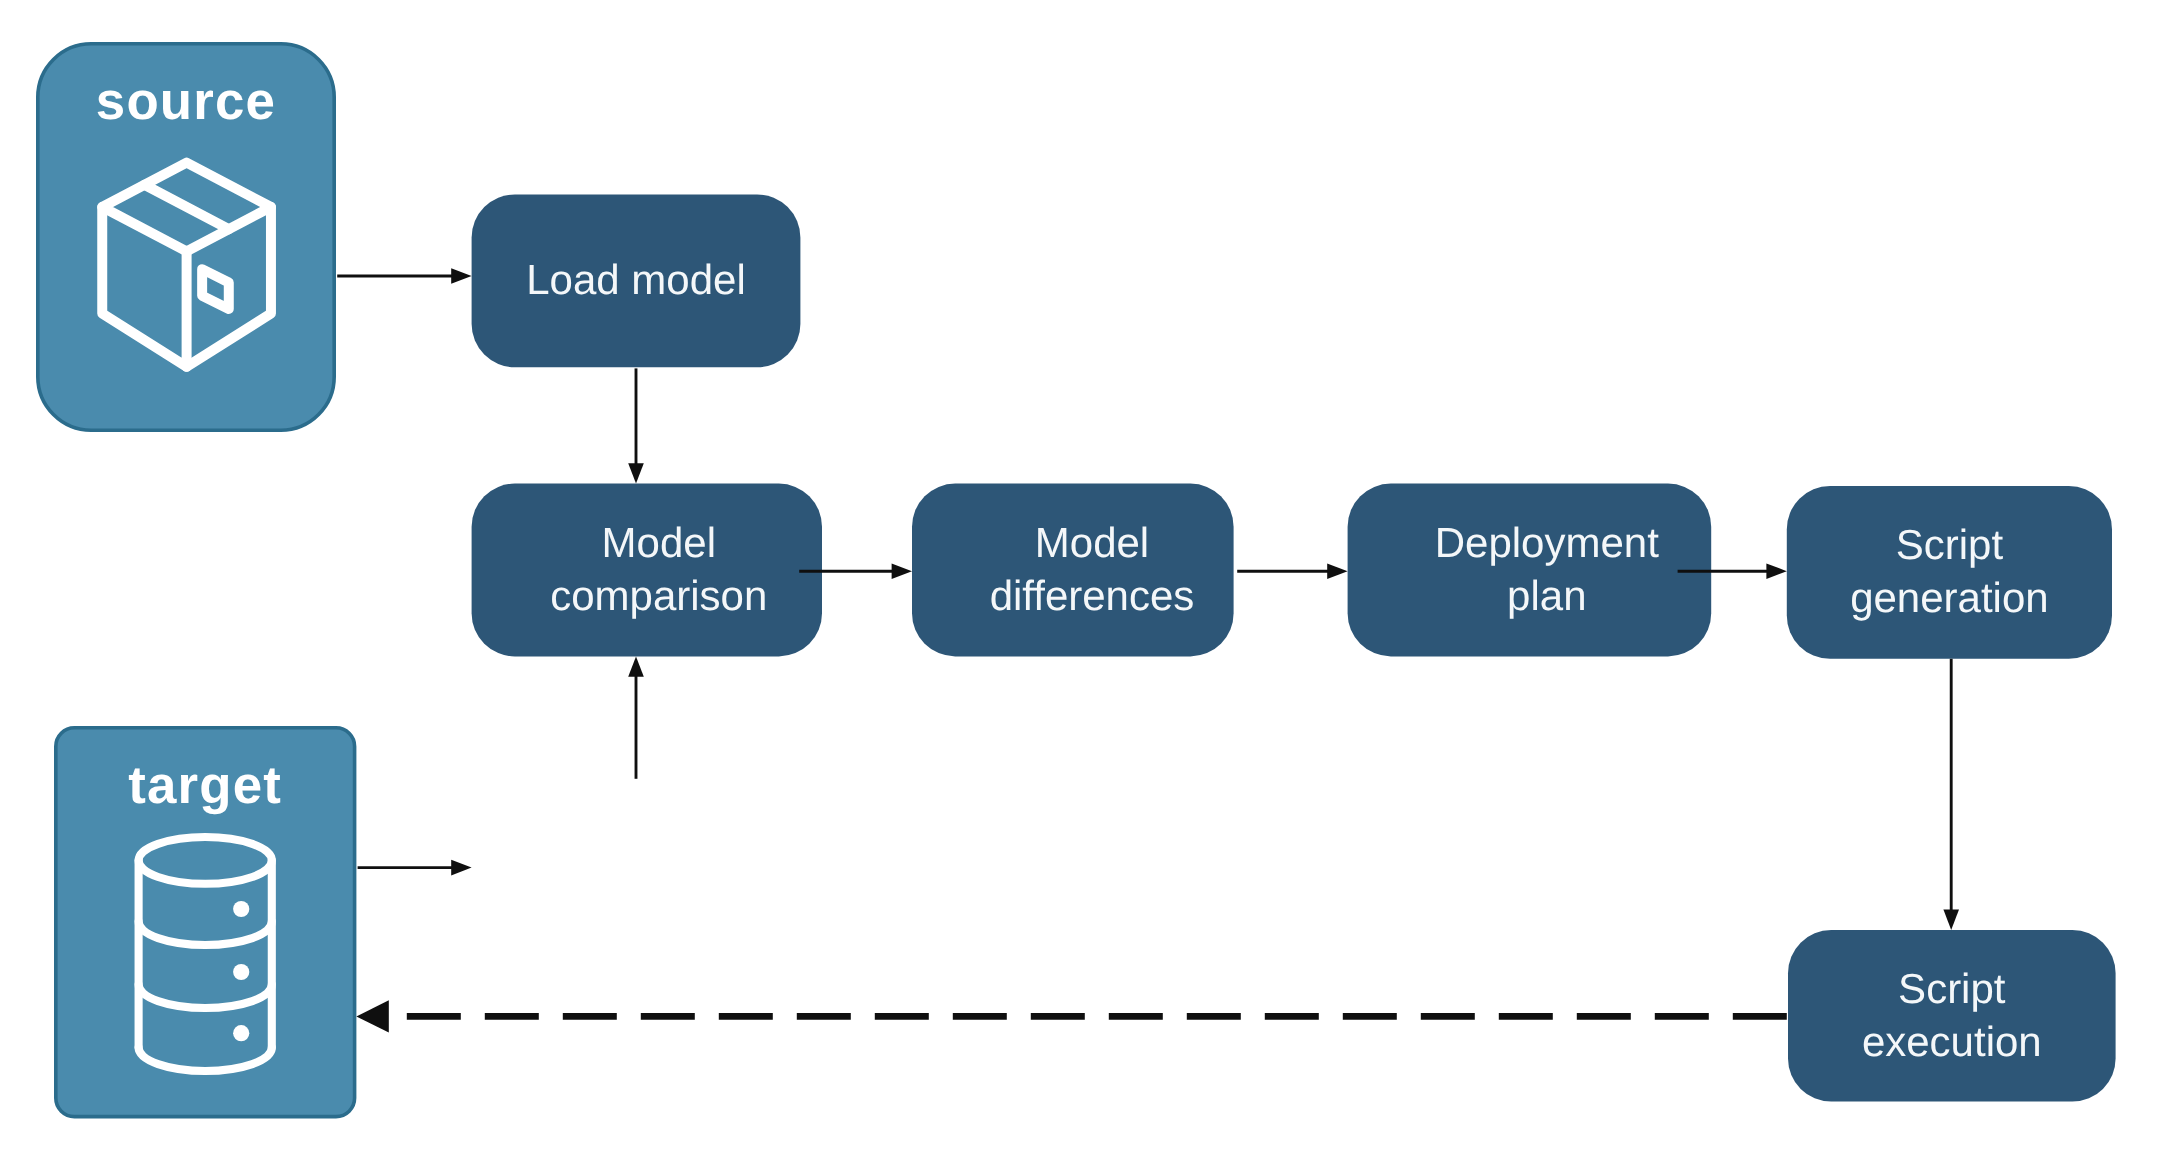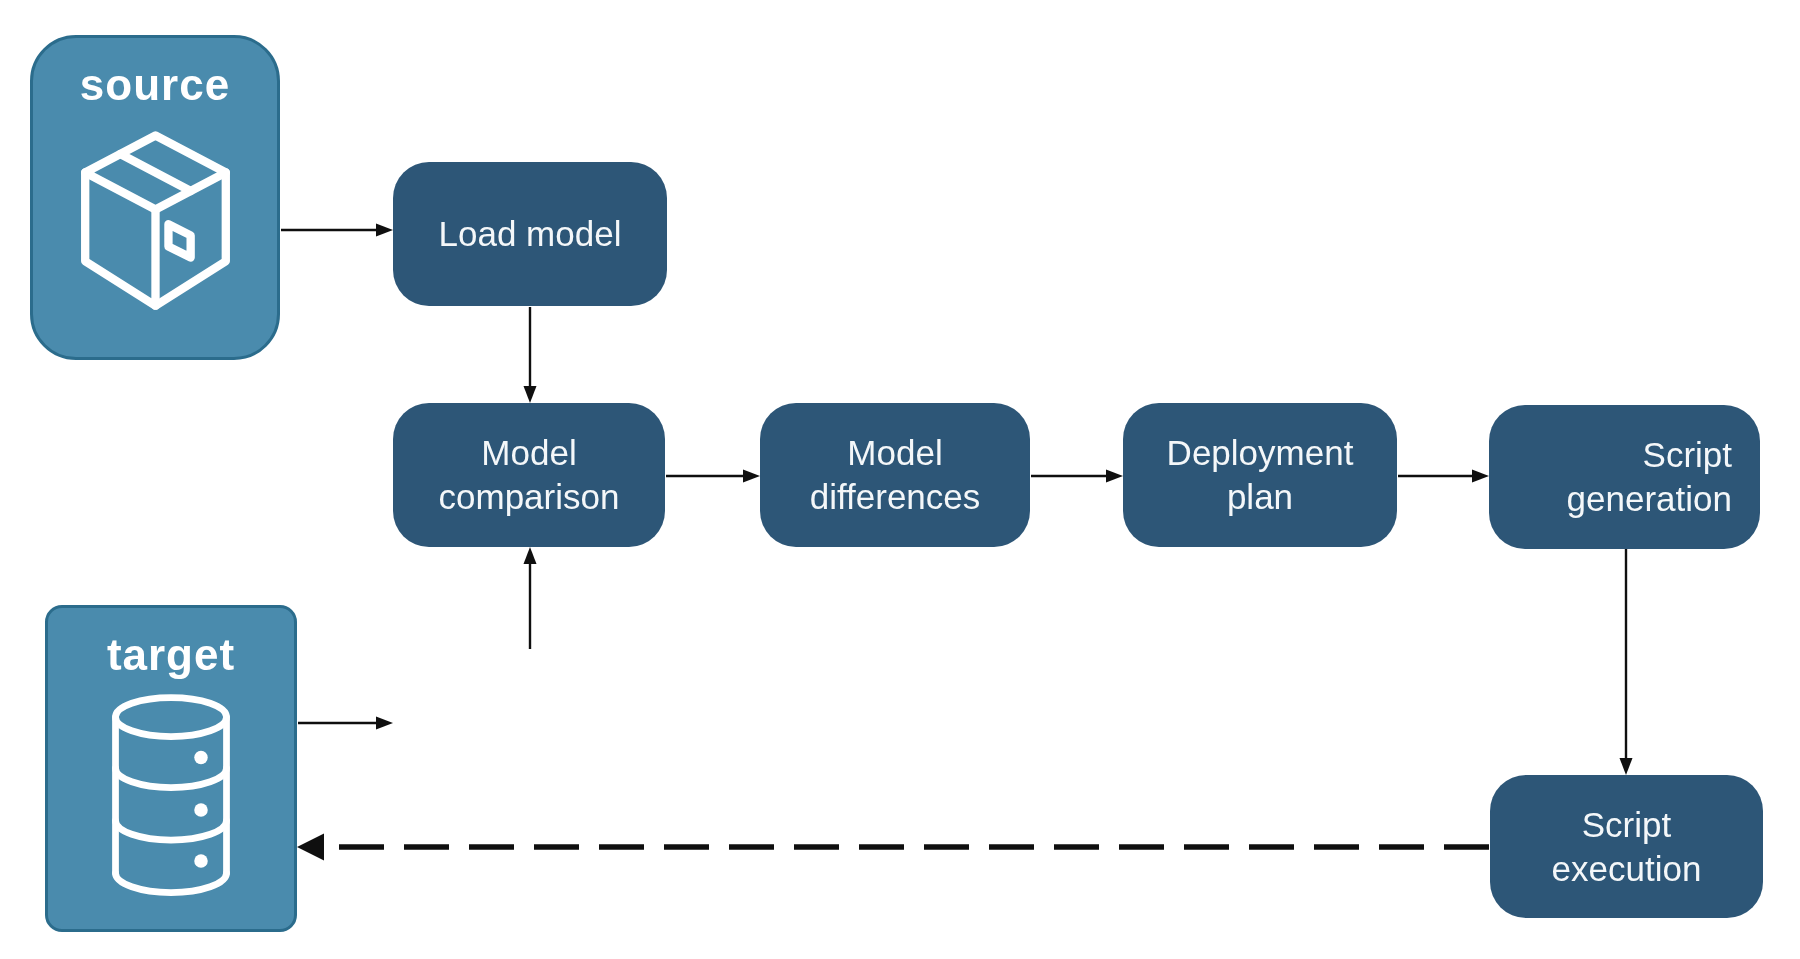--- a/index.html
+++ b/index.html
@@ -72,33 +72,33 @@
       <circle cx="70" cy="45" r="4.5" fill="#ffffff" stroke="none"></circle>
       <circle cx="70" cy="80" r="4.5" fill="#ffffff" stroke="none"></circle>
       <circle cx="70" cy="114" r="4.5" fill="#ffffff" stroke="none"></circle>
     </svg>
   </div>
 
   <div class="node" style="left:393px;top:162px;width:274px;height:144px;">
     <span class="node-label">Load model</span>
   </div>
 
-  <div class="node" style="left:393px;top:403px;width:272px;height:144px;">
+  <div class="node" style="left:393px;top:403px;width:272px;height:144px;padding-left:20px;">
     <span class="node-label">Model comparison</span>
   </div>
 
-  <div class="node" style="left:760px;top:403px;width:270px;height:144px;">
+  <div class="node" style="left:760px;top:403px;width:236px;height:144px;padding-left:32px;">
     <span class="node-label">Model differences</span>
   </div>
 
-  <div class="node" style="left:1123px;top:403px;width:274px;height:144px;">
+  <div class="node" style="left:1123px;top:403px;width:274px;height:144px;padding-left:29px;">
     <span class="node-label">Deployment plan</span>
   </div>
 
-  <div class="node" style="left:1489px;top:405px;width:271px;height:144px;text-align:right;">
+  <div class="node" style="left:1489px;top:405px;width:271px;height:144px;">
     <span class="node-label">Script generation</span>
   </div>
 
 
   <div class="node" style="left:1490px;top:775px;width:273px;height:143px;">
     <span class="node-label">Script execution</span>
   </div>
 
   <svg class="connectors" width="1800" height="959" viewBox="0 0 1800 959">
 

